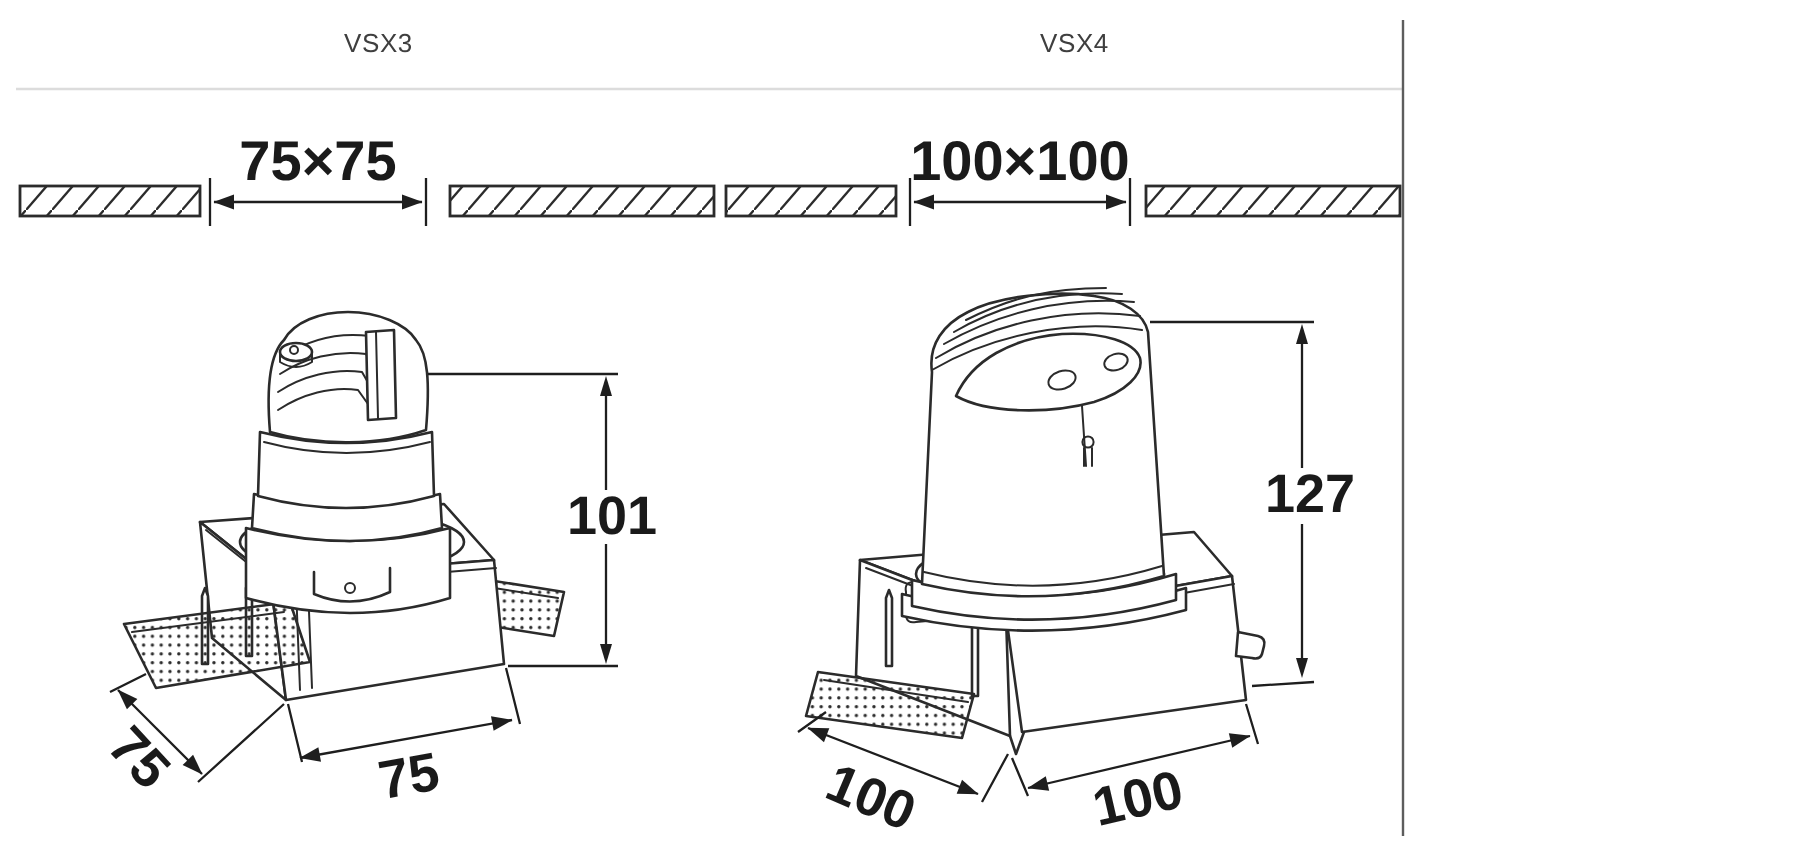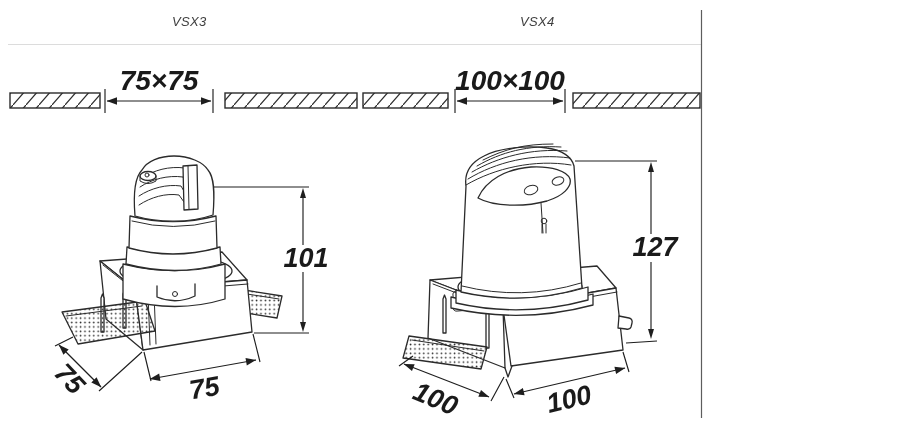--- a/index.html
+++ b/index.html
@@ -1,17 +1,17 @@
 <!DOCTYPE html>
 <html><head>
 <meta charset="utf-8">
 <style>
   html,body{margin:0;padding:0;background:#ffffff;}
   body{width:900px;height:425px;overflow:hidden;}
-  .stage{position:relative;width:900px;height:425px;background:#ffffff;font-family:"Liberation Sans",sans-serif;font-style:italic;}
+  .stage{position:relative;width:900px;height:425px;background:#ffffff;font-family:"Liberation Sans",sans-serif;}
   .stage svg{position:absolute;left:0;top:0;}
   .ln{fill:none;stroke:#2b2b2b;stroke-width:1.3;stroke-linecap:round;stroke-linejoin:round;}
   .fc{fill:#ffffff;stroke:#2b2b2b;stroke-width:1.3;stroke-linejoin:round;}
   .thin{stroke-width:1;}
   .dm{fill:none;stroke:#1e1e1e;stroke-width:1.15;}
   .ar{fill:#1e1e1e;stroke:none;}
   .hatchrect{fill:url(#hatch);stroke:#2b2b2b;stroke-width:1.4;}
   .dotfill{fill:url(#dots);stroke:#2b2b2b;stroke-width:1.3;stroke-linejoin:round;}
   text.cut{font-size:28px;font-weight:bold;fill:#1a1a1a;text-anchor:middle;font-family:"Liberation Sans",sans-serif;}
   text.dim{font-size:27px;font-weight:bold;fill:#1a1a1a;text-anchor:middle;font-family:"Liberation Sans",sans-serif;}

